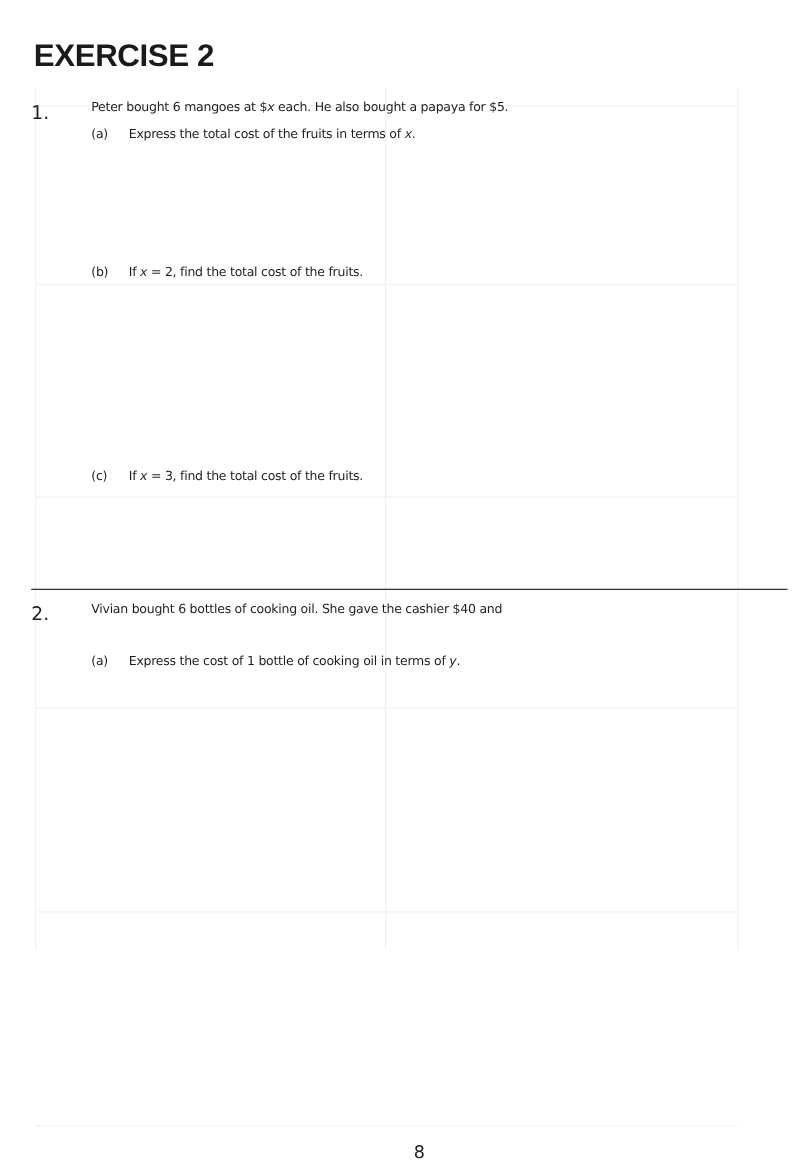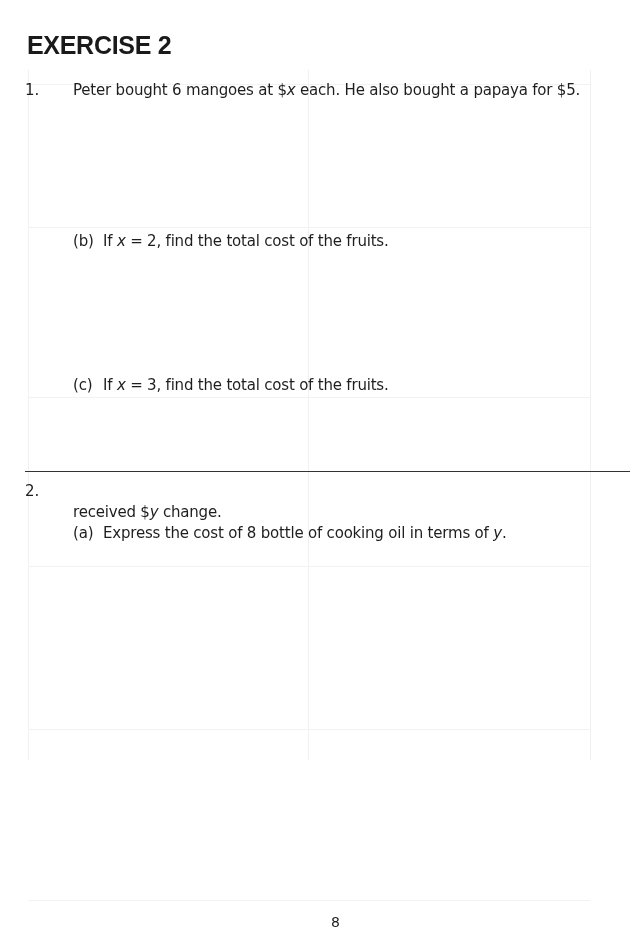--- a/index.html
+++ b/index.html
@@ -18,21 +18,21 @@
       font-family: "Liberation Sans", sans-serif;
       font-weight: bold; font-size: 25px; letter-spacing: -0.3px;
       color: #1a1a1a;
     }
     .qnum {
       position: absolute; left: 25px;
       font-size: 15px;
     }
     .line {
       position: absolute; left: 73px;
-      font-size: 15px; white-space: nowrap; letter-spacing: -0.2px;
+      font-size: 10px; white-space: nowrap; letter-spacing: -0.2px;
     }
     .line.sub { left: 73px; }
     .label { display: inline-block; width: 30px; }
     i { font-style: italic; }
     .divider {
       position: absolute; left: 25px; right: 8px; top: 471px;
       height: 1px; background: #333;
     }
     .pagenum {
       position: absolute; left: 331px; top: 914px;
@@ -52,28 +52,29 @@
   <div class="ghost-h" style="top:397px"></div>
   <div class="ghost-h" style="top:566px"></div>
   <div class="ghost-h" style="top:729px"></div>
   <div class="ghost-h" style="top:900px"></div>
 
   <div class="title">EXERCISE 2</div>
 
   <div class="qnum" style="top:81px">1.</div>
   <div class="line" style="top:81px"><span>Peter bought 6 mangoes at $</span><i>x</i><span> each. He also bought a papaya for $5.</span></div>
 
+  <div class="line sub" style="top:102px"><span class="label">(a)</span><span>Express the total cost of the fruits in terms of </span><i>x</i><span>.</span></div>
 
-  <div class="line sub" style="top:232px"><span class="label">(b)</span><span>If </span><i>x</i><span> = 2, find the total cost of the fruits.</span></div>
+  <div class="line sub" style="top:213px"><span class="label">(b)</span><span>If </span><i>x</i><span> = 2, find the total cost of the fruits.</span></div>
 
   <div class="line sub" style="top:376px"><span class="label">(c)</span><span>If </span><i>x</i><span> = 3, find the total cost of the fruits.</span></div>
 
   <div class="divider"></div>
 
   <div class="qnum" style="top:482px">2.</div>
-  <div class="line" style="top:503px"><span>received $</span><i>y</i><span> change.</span></div>
+  <div class="line" style="top:482px">Vivian bought 6 bottles of cooking oil. She gave the cashier $40 and</div>
 
-  <div class="line sub" style="top:524px"><span class="label">(a)</span><span>Express the cost of 8 bottle of cooking oil in terms of </span><i>y</i><span>.</span></div>
+  <div class="line sub" style="top:524px"><span class="label">(a)</span><span>Express the cost of 1 bottle of cooking oil in terms of </span><i>y</i><span>.</span></div>
 
 
 
   <div class="pagenum">8</div>
 </div>
 
 </body></html>

